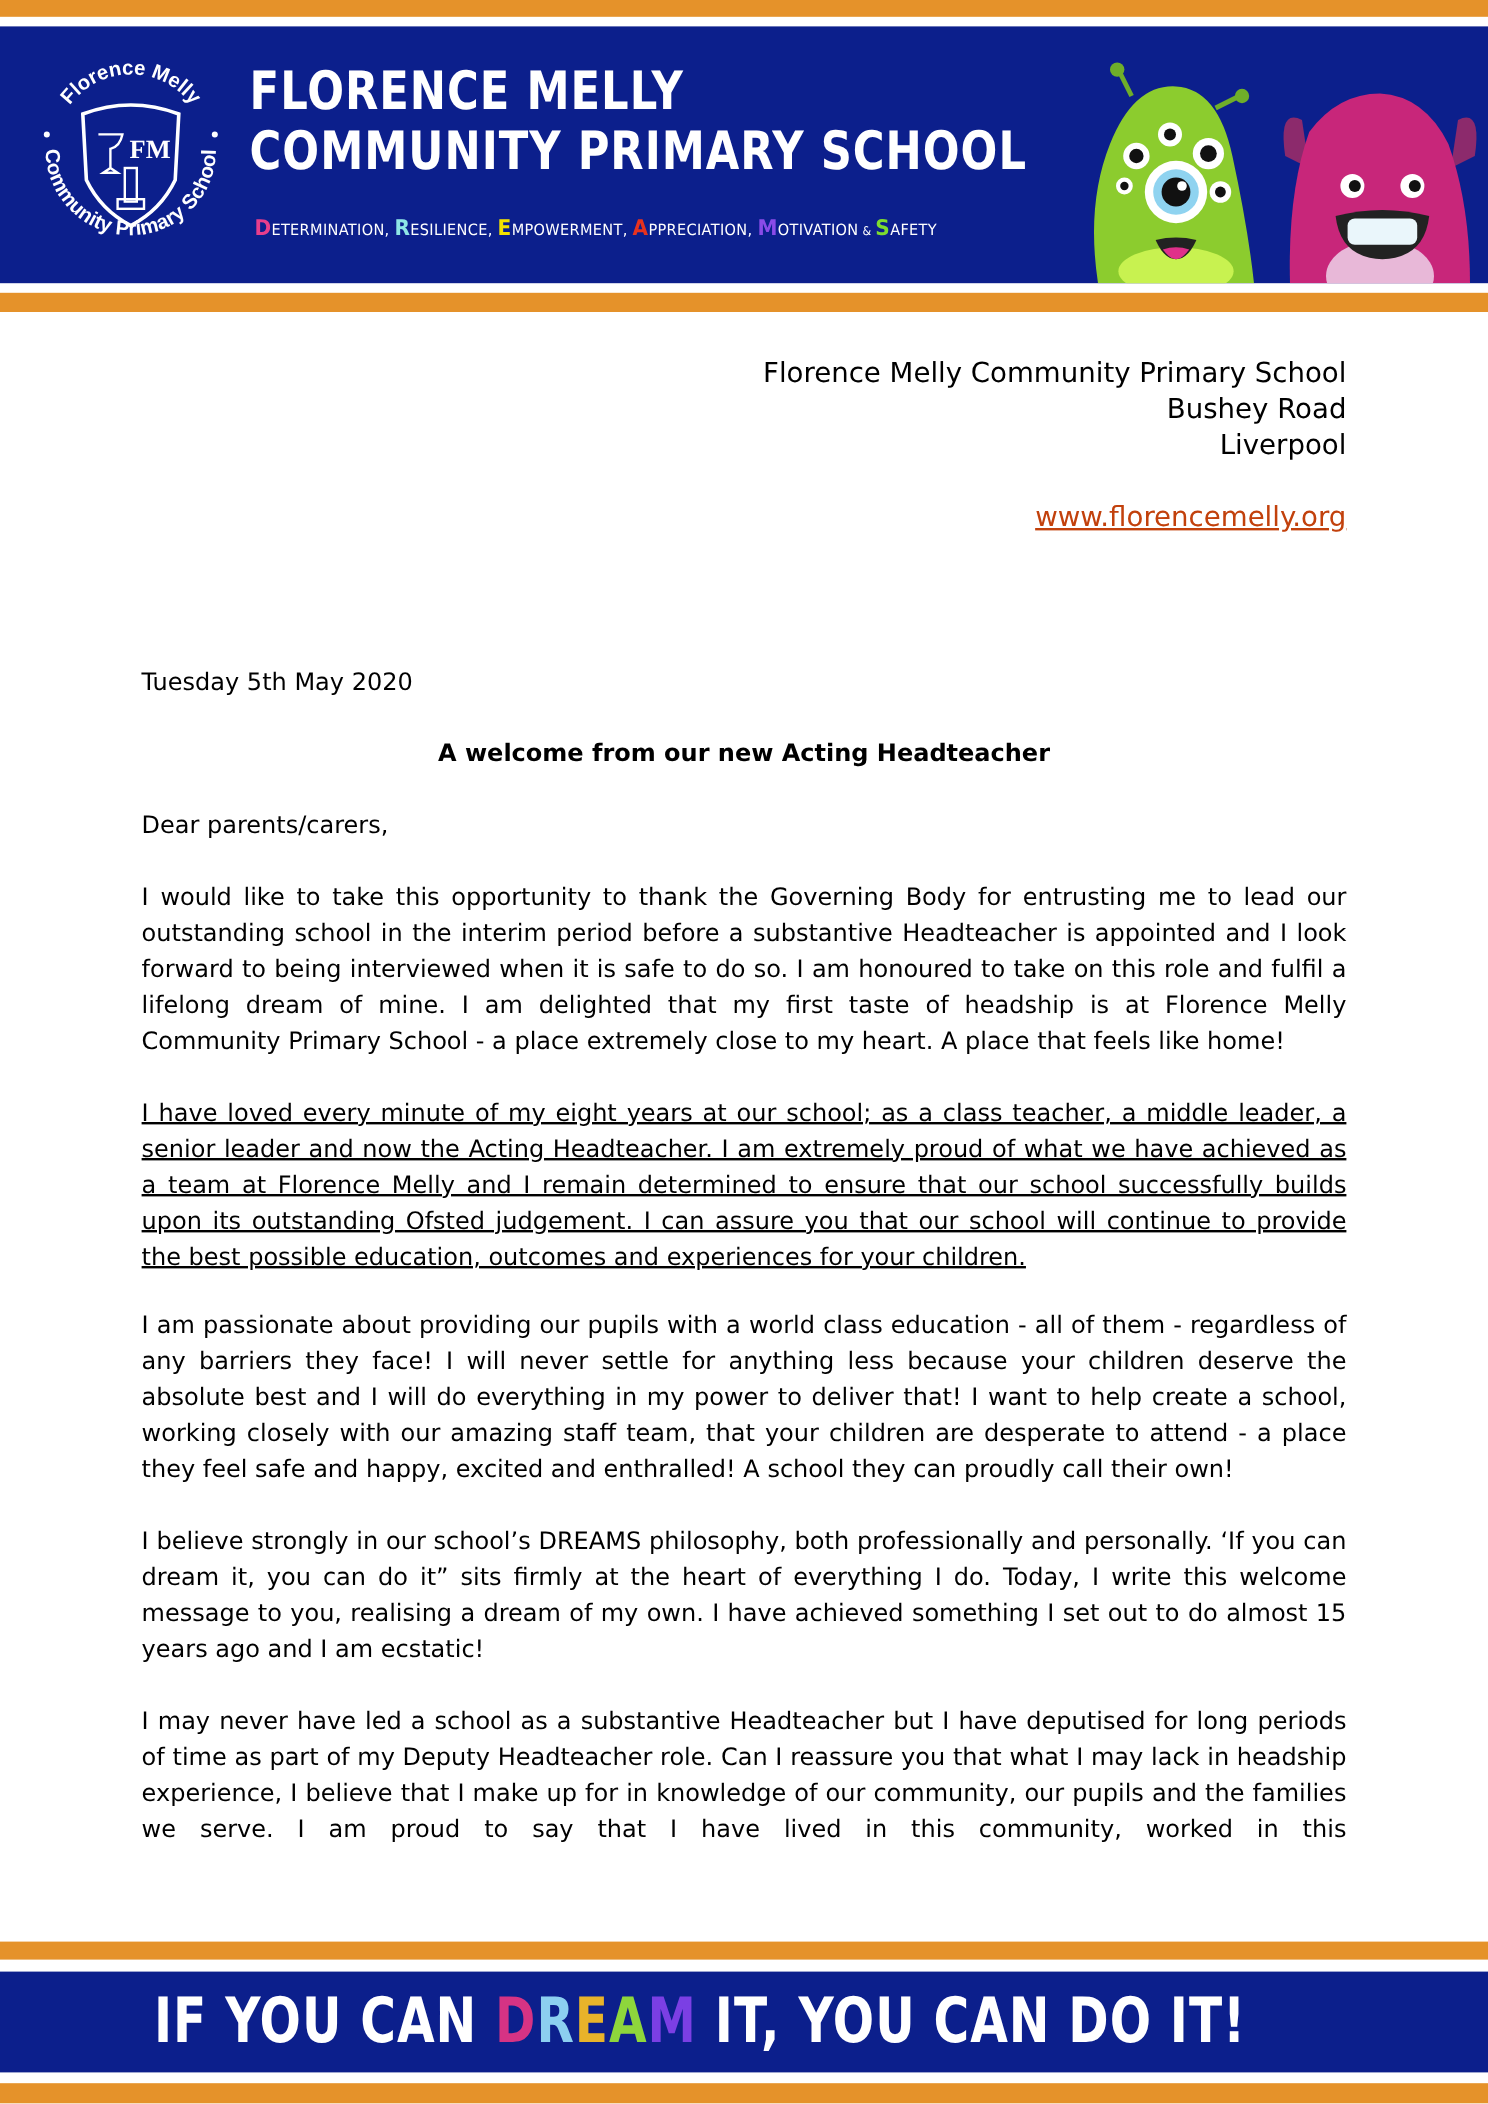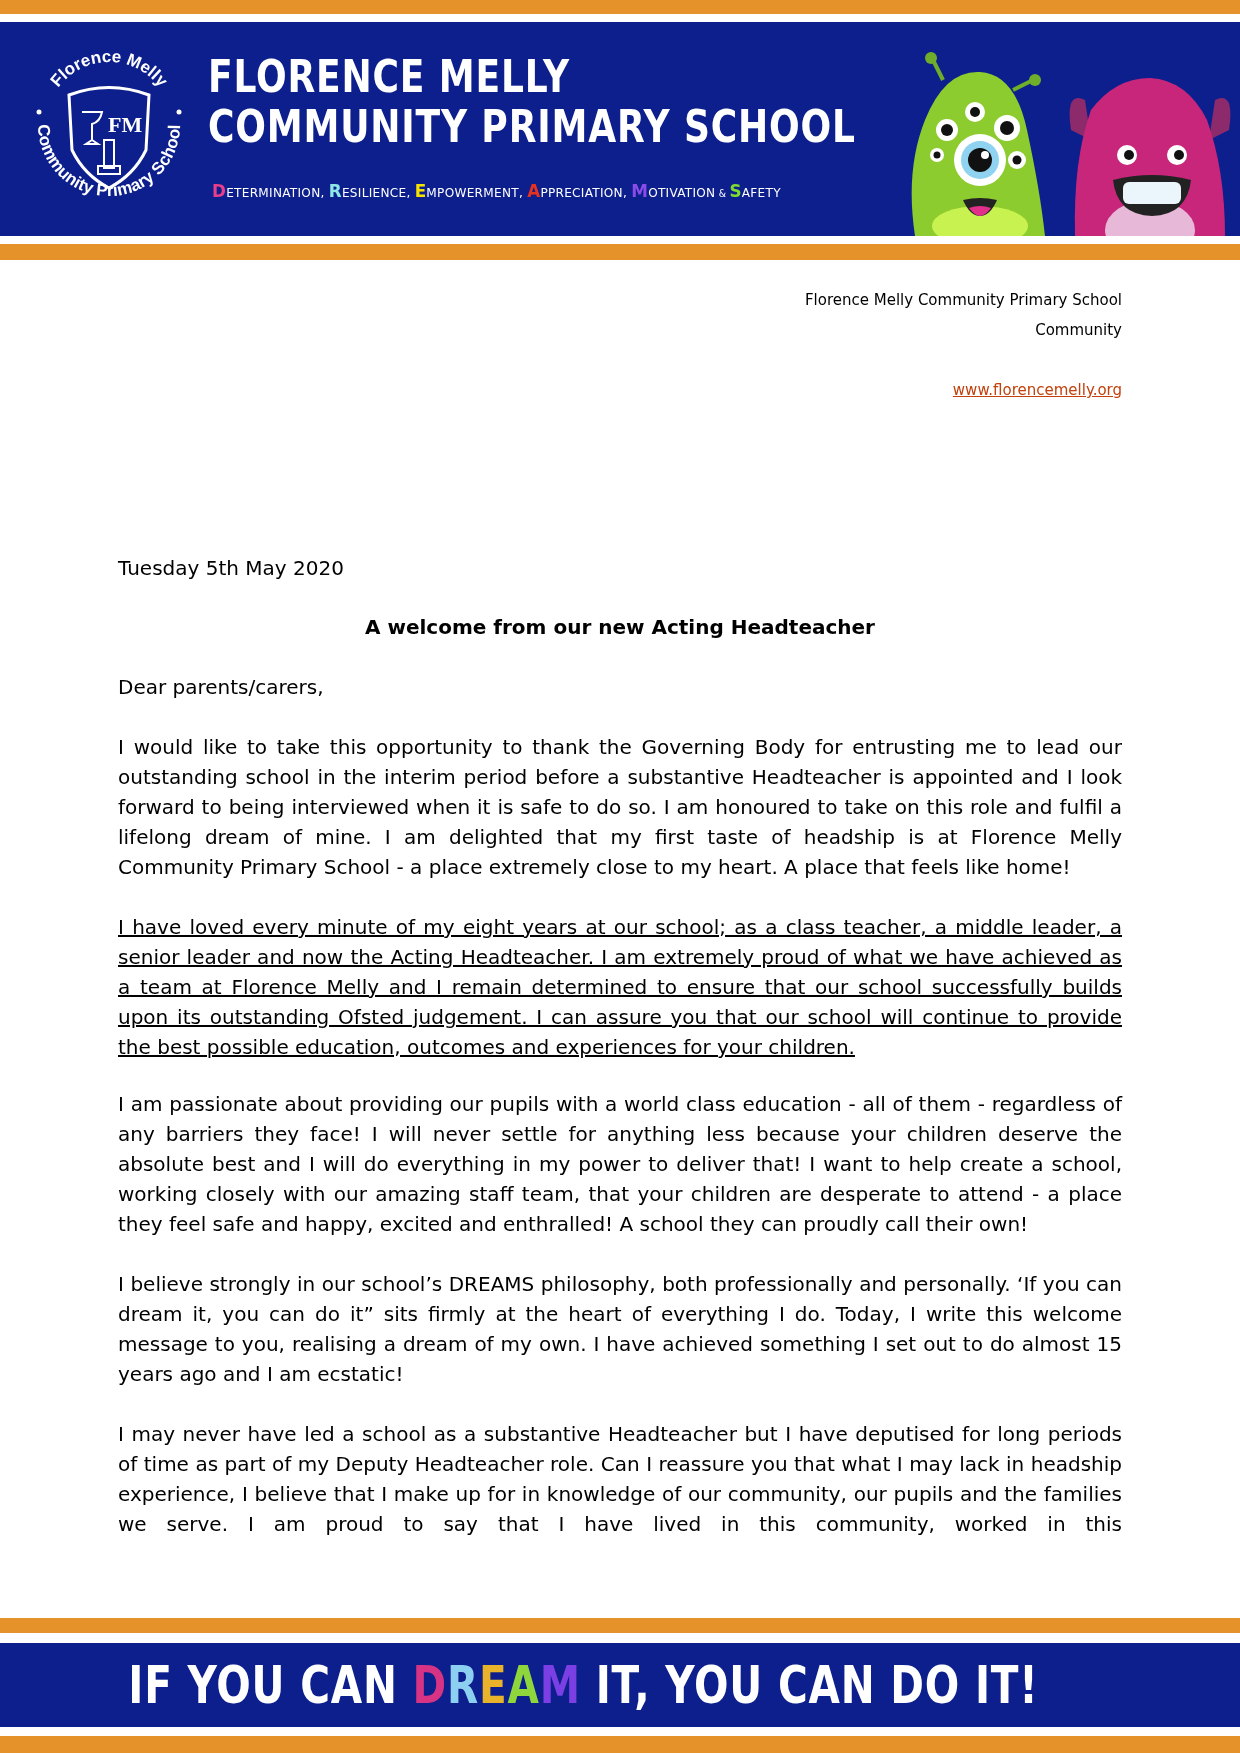--- a/index.html
+++ b/index.html
@@ -21,22 +21,22 @@
      font-size: 44px; letter-spacing: 1px; line-height: 50px; white-space: nowrap;
      transform: scaleX(0.82); transform-origin: left center; }
   .tagline { position: absolute; left: 212px; top: 180px; color: #fff; white-space: nowrap;
      font-family: "DejaVu Sans", sans-serif; font-size: 13px; letter-spacing: 0.3px;
      transform: scaleX(0.93); transform-origin: left center; }
   .tagline .cap { font-size: 18px; font-weight: bold; }
   .tagline .amp { font-size: 10px; }
   .monsters { position: absolute; left: 895px; top: 50px; width: 345px; height: 186px; }
 
   
-  .address { position: absolute; right: 118px; top: 285px; text-align: right;
-     font-family: "DejaVu Sans", sans-serif; font-size: 15px; line-height: 30px; }
+  .address { position: absolute; right: 118px; top: 296px; text-align: right;
+     font-family: "DejaVu Sans", sans-serif; font-size: 23px; line-height: 30px; }
   .address .gap { height: 30px; }
   .address a { color: #c2410c; text-decoration: underline; }
 
   .body-text { position: absolute; left: 118px; width: 1004px;
      font-family: "DejaVu Sans", sans-serif; font-size: 20px; line-height: 30px; }
   .date { top: 553px; }
   .heading { top: 612px; width: 1004px; text-align: center; font-weight: bold; }
   .salutation { top: 672px; }
   .para { text-align: justify; text-align-last: left; }
   #p1 { top: 732px; }
@@ -133,21 +133,22 @@
       <circle cx="234" cy="105" r="5" fill="#111"></circle>
     <circle cx="282" cy="105" r="10" fill="#fff"></circle>
       <circle cx="284" cy="105" r="5" fill="#111"></circle>
     <path d="M 218 130 Q 257 120 296 130 Q 292 165 257 166 Q 222 165 218 130 Z" fill="#222"></path>
     <rect x="228" y="132" width="58" height="22" rx="6" fill="#eaf6fb"></rect>
   </g>
 </svg>
 
 <div class="address">
   <div>Florence Melly Community Primary School</div>
-  <div>Community</div>
+  <div>Bushey Road</div>
+  <div>Liverpool</div>
   <div class="gap"></div>
   <div><a>www.florencemelly.org</a></div>
 </div>
 
 <div class="body-text date">Tuesday 5th May 2020</div>
 <div class="body-text heading">A welcome from our new Acting Headteacher</div>
 <div class="body-text salutation">Dear parents/carers,</div>
 <p class="body-text para" id="p1">I would like to take this opportunity to thank the Governing Body for entrusting me to lead our outstanding school in the interim period before a substantive Headteacher is appointed and I look forward to being interviewed when it is safe to do so. I am honoured to take on this role and fulfil a lifelong dream of mine. I am delighted that my first taste of headship is at Florence Melly Community Primary School - a place extremely close to my heart. A place that feels like home!</p>
 <p class="body-text para" id="p2">I have loved every minute of my eight years at our school; as a class teacher, a middle leader, a senior leader and now the Acting Headteacher. I am extremely proud of what we have achieved as a team at Florence Melly and I remain determined to ensure that our school successfully builds upon its outstanding Ofsted judgement. I can assure you that our school will continue to provide the best possible education, outcomes and experiences for your children.</p>
 <p class="body-text para" id="p3">I am passionate about providing our pupils with a world class education - all of them - regardless of any barriers they face! I will never settle for anything less because your children deserve the absolute best and I will do everything in my power to deliver that! I want to help create a school, working closely with our amazing staff team, that your children are desperate to attend - a place they feel safe and happy, excited and enthralled! A school they can proudly call their own!</p>

